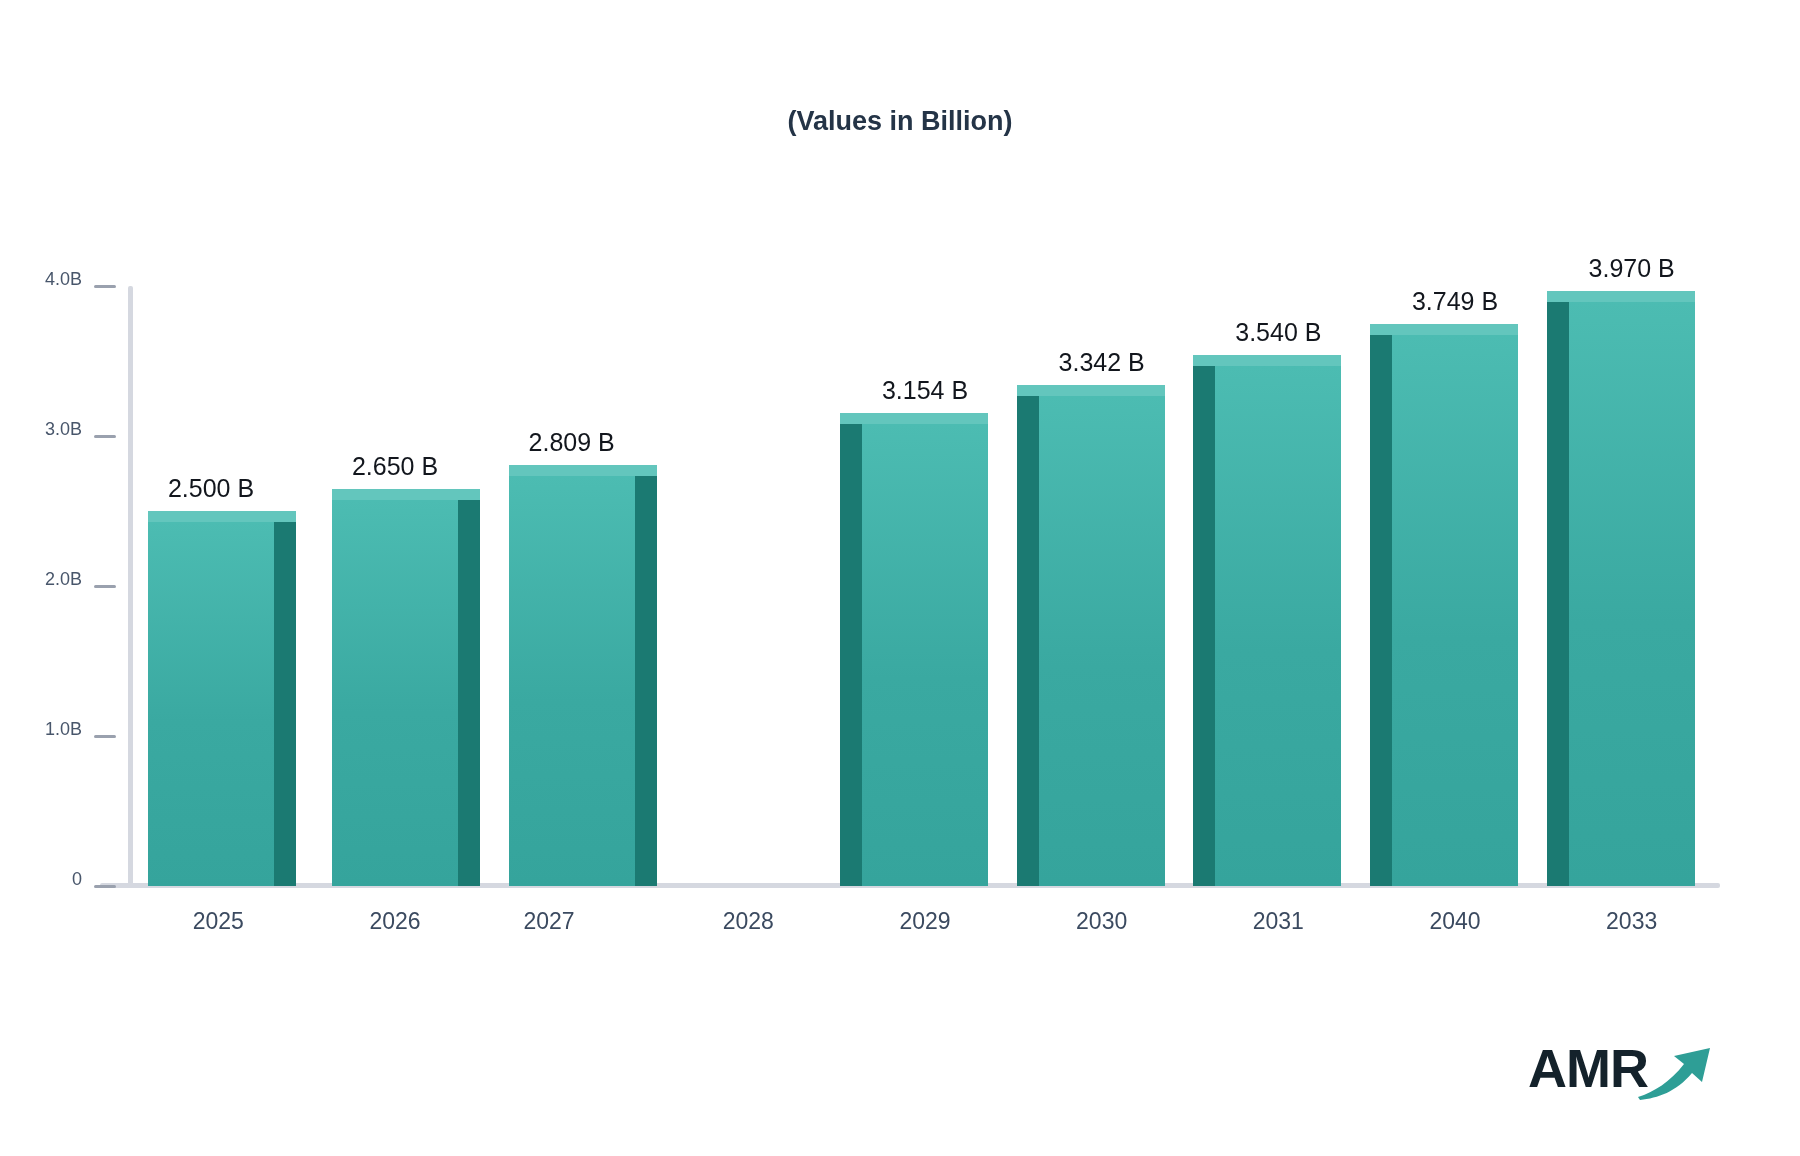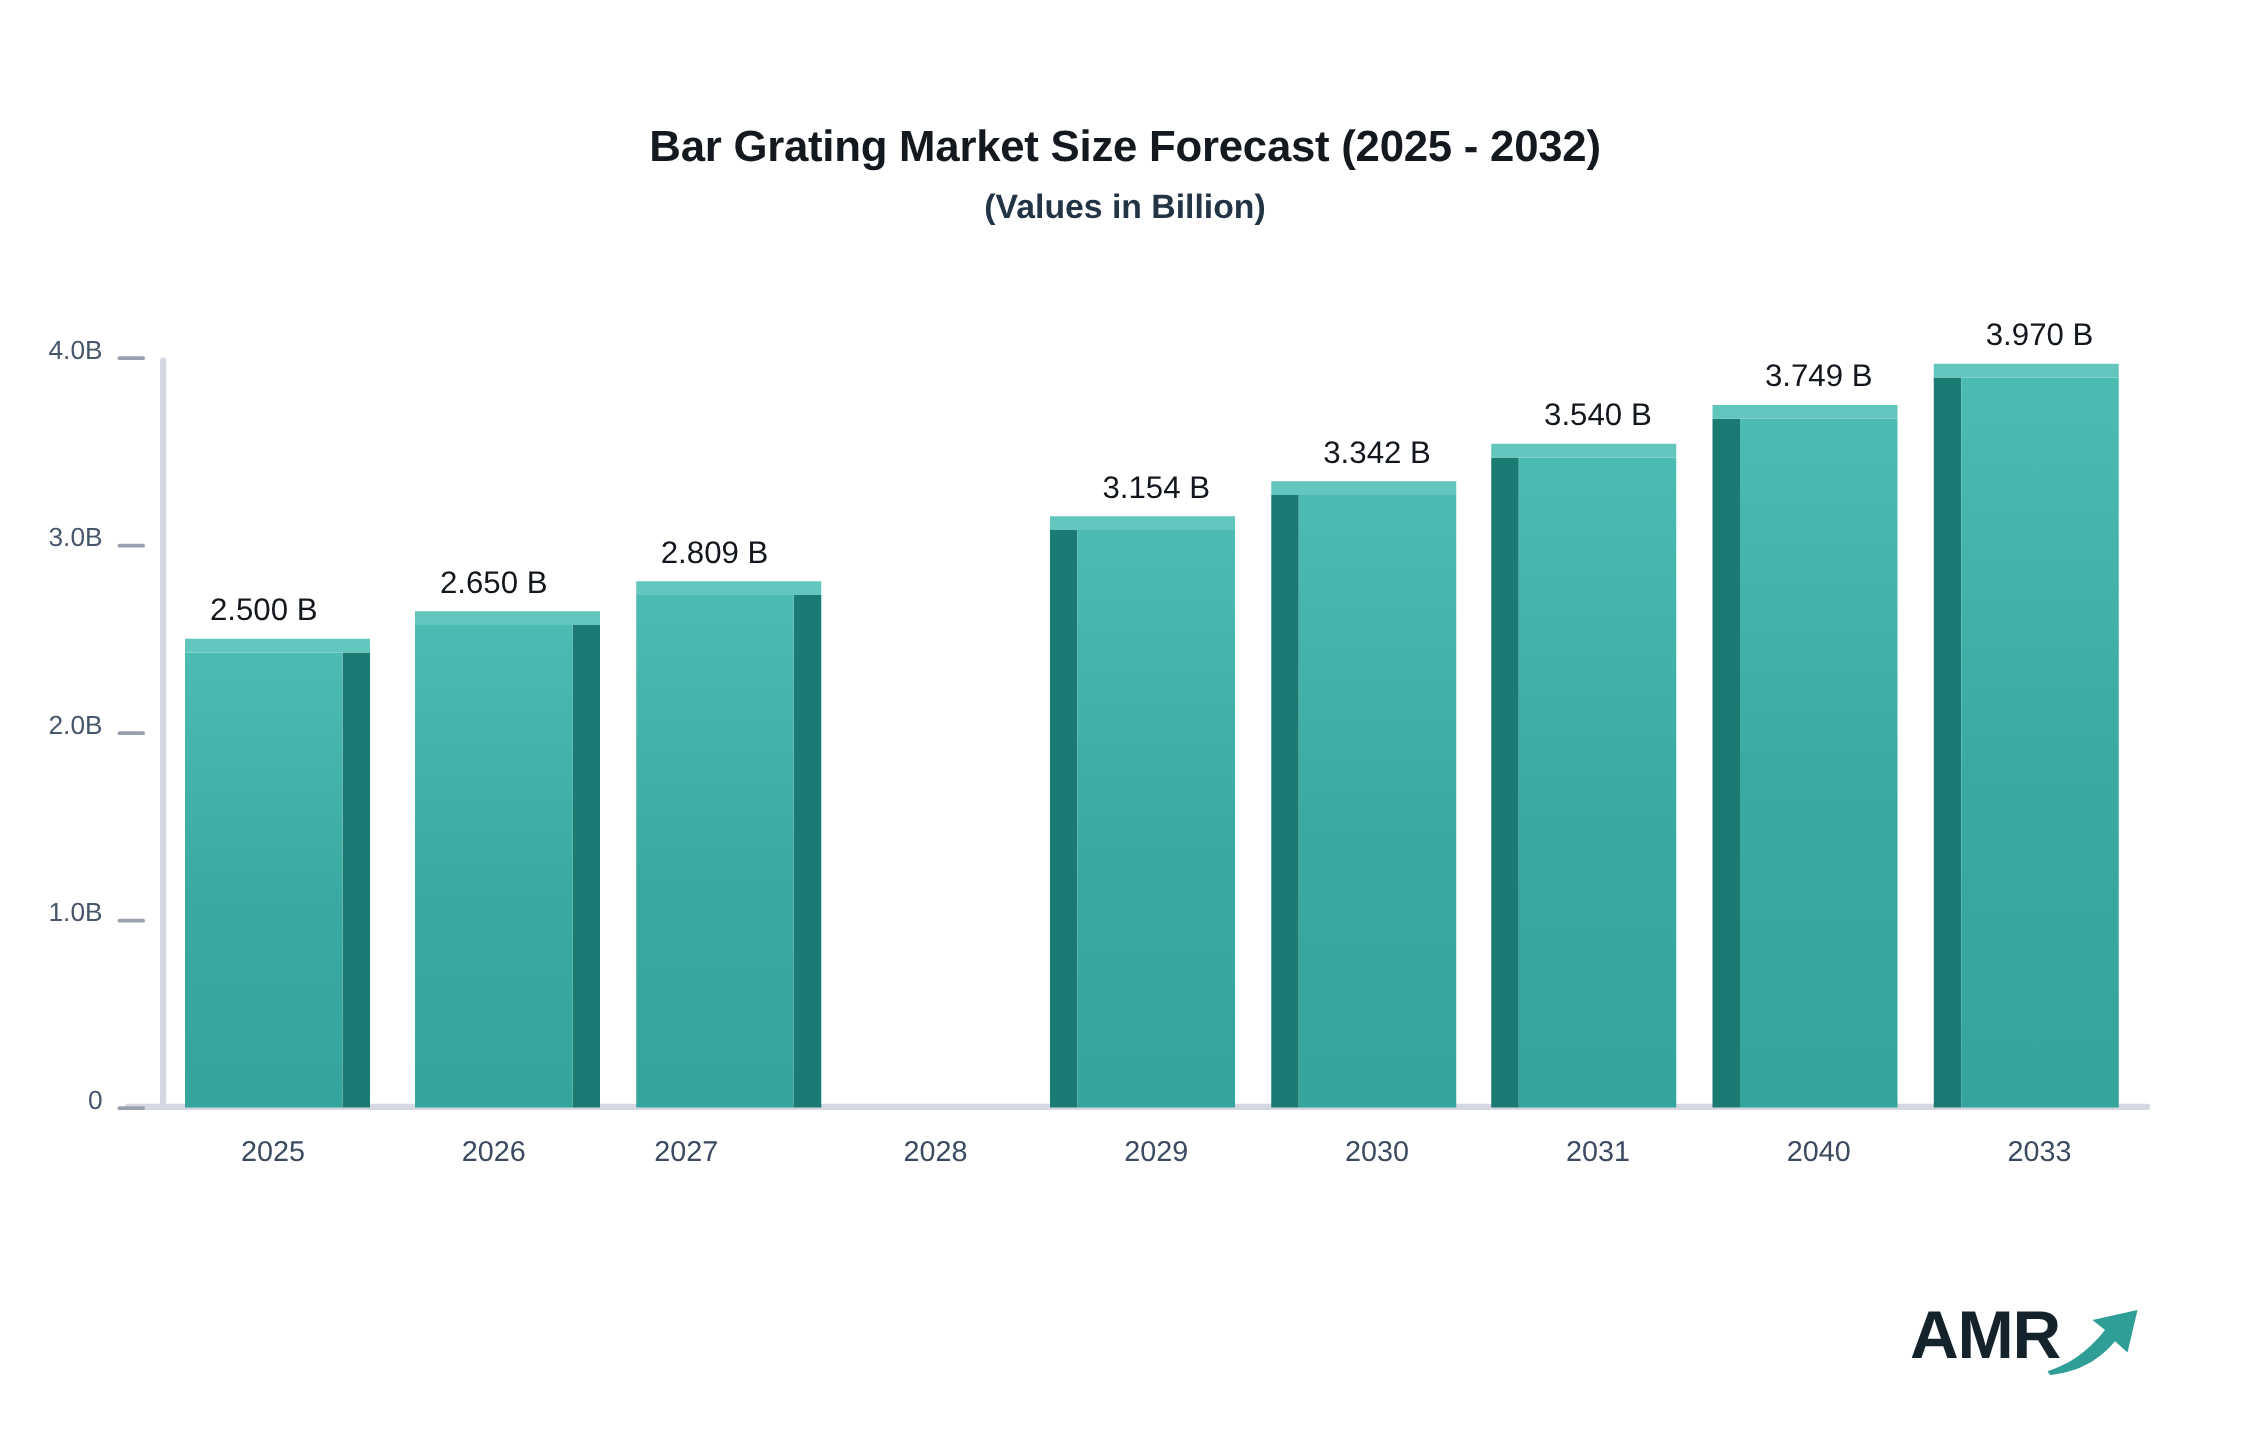--- a/index.html
+++ b/index.html
@@ -110,21 +110,21 @@
   .y-tick-wrap {
     position: absolute;
     left: 0;
     width: 116px;
     height: 3px;
   }
   .y-tick-label {
     position: absolute;
     right: 34px;
     top: -16px;
-    font-size: 21px;
+    font-size: 18px;
     color: #48566b;
     white-space: nowrap;
     text-align: right;
   }
 
   
   .bar-group {
     position: absolute;
     bottom: 0;
   }
@@ -191,21 +191,20 @@
     width: 76px;
     height: 58px;
   }
 </style>
 </head>
 <body>
 
 <div id="chart-card">
 
   <div id="title-block">
-    <div id="chart-title">Bar Grating Market Size Forecast (2025 - 2032)</div>
     <div id="chart-subtitle">(Values in Billion)</div>
   </div>
 
 
   <div id="y-axis-line"></div>
   <div id="x-axis-line"></div>
 
   <div id="y-axis">
       <div class="y-tick-wrap" style="top: 285px;">
         <div class="y-tick-label">4.0B</div>

